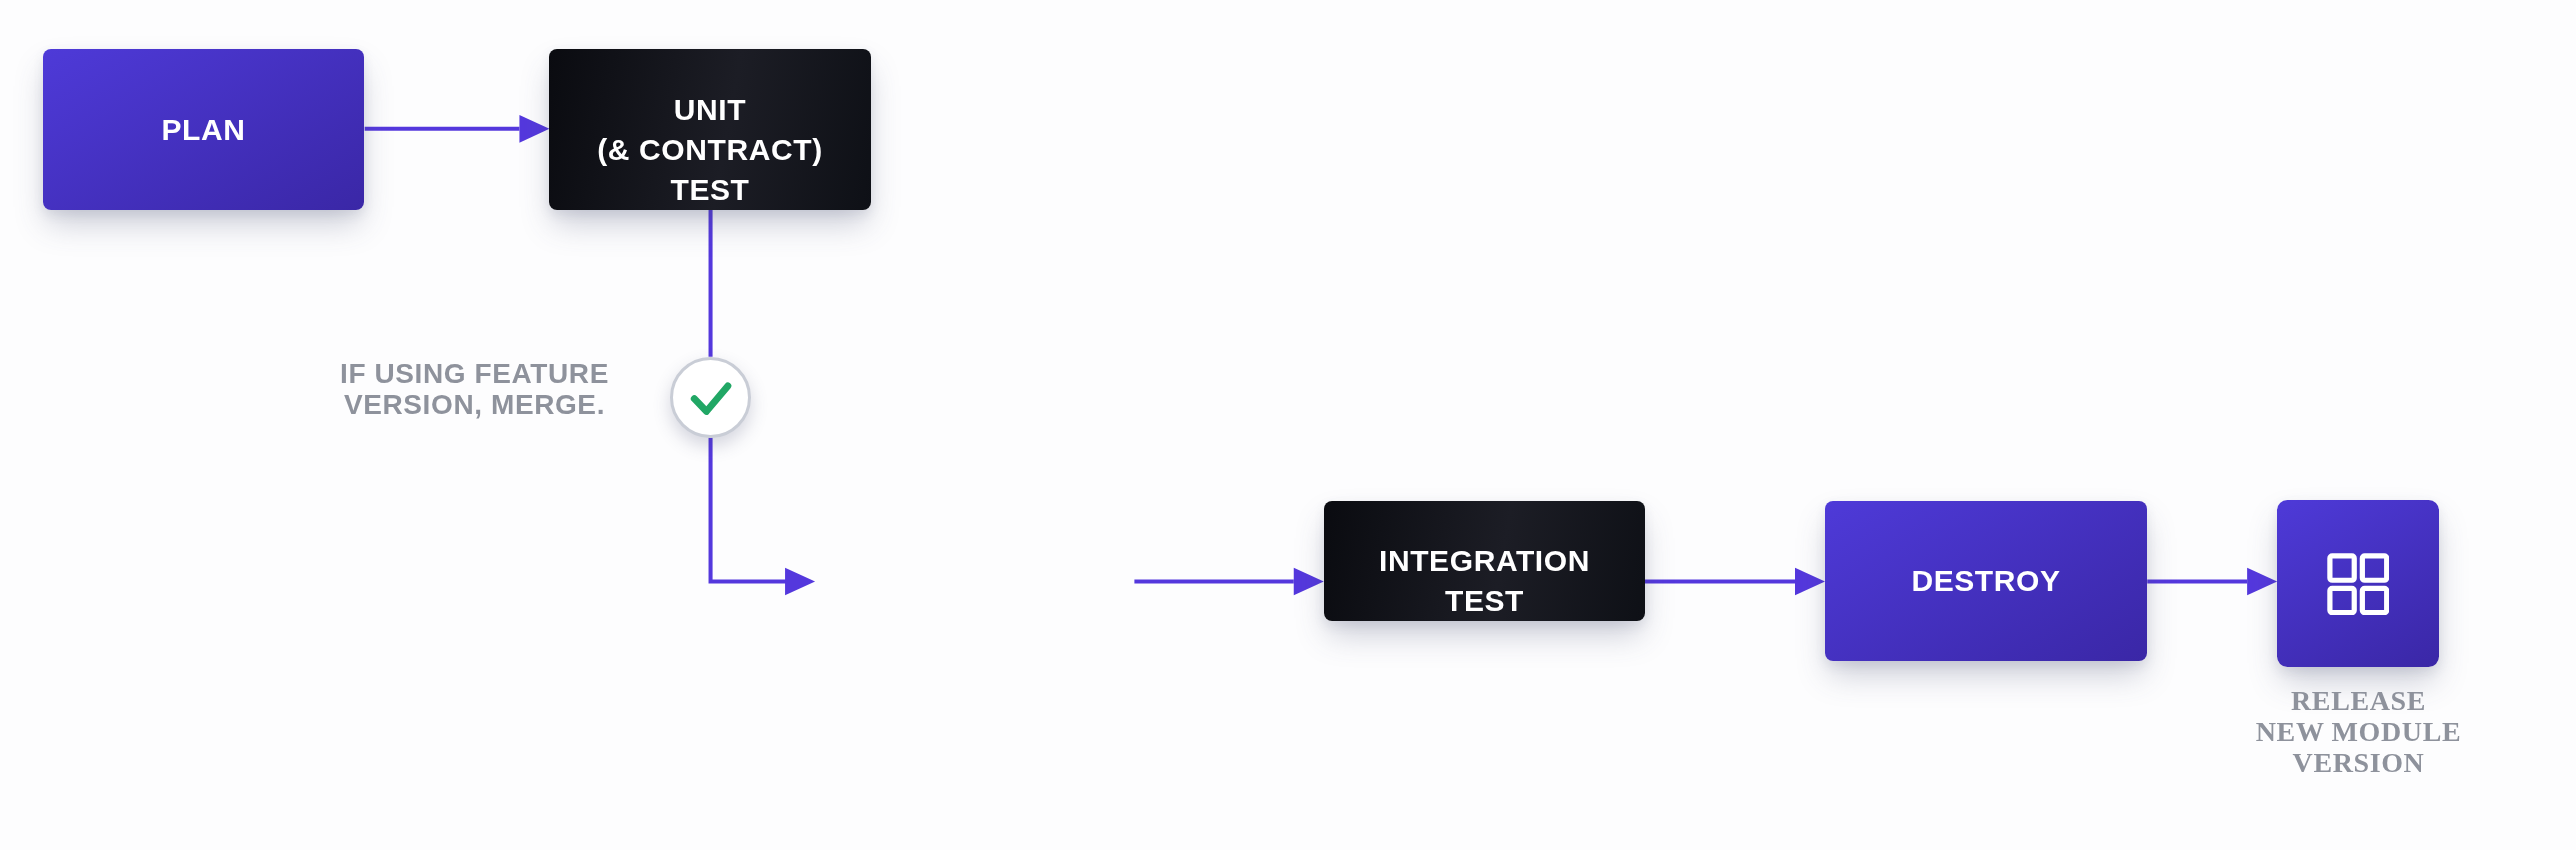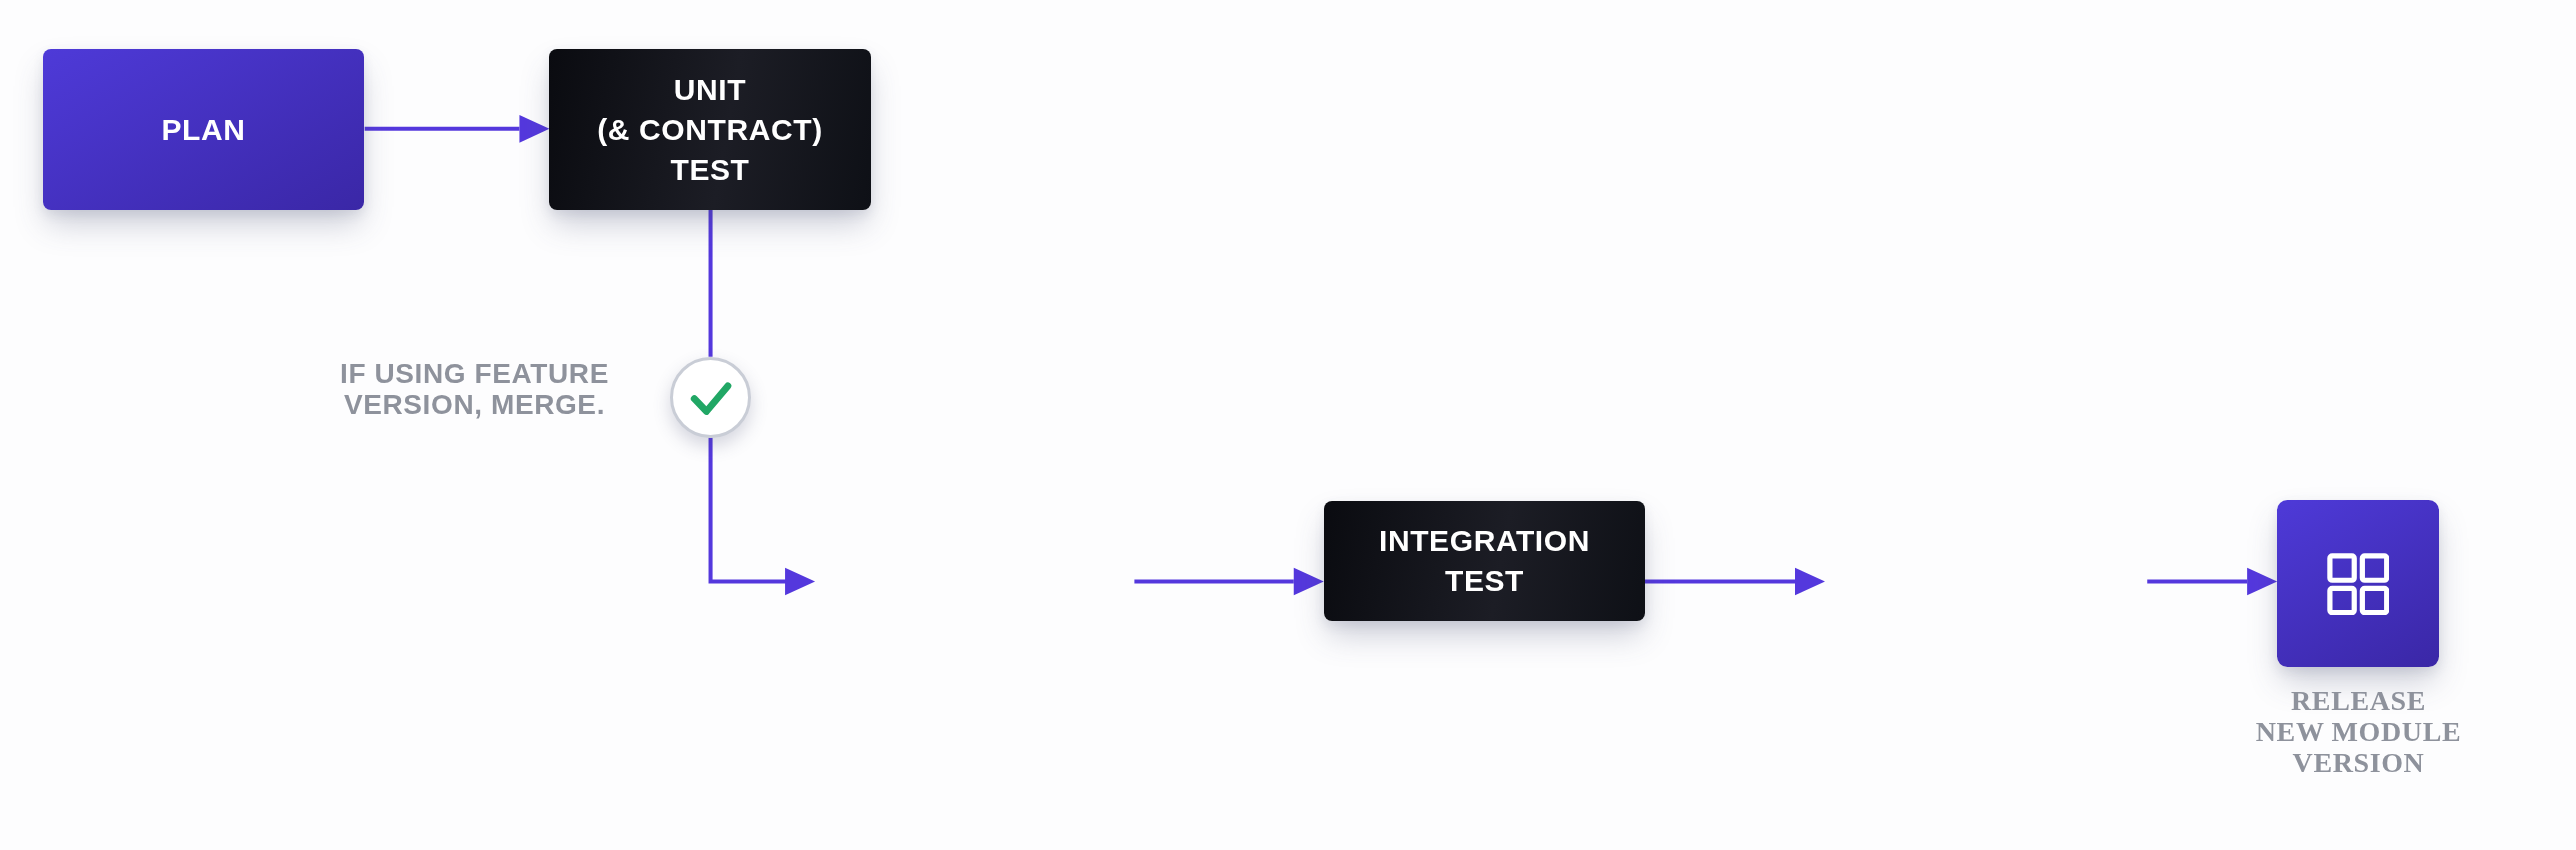--- a/index.html
+++ b/index.html
@@ -52,20 +52,21 @@
     letter-spacing: 0.6px;
     text-align: center;
     line-height: 40px;
     white-space: pre-line;
   }
   .node.purple {
     background: linear-gradient(150deg, var(--purple-box-top) 0%, var(--purple-box-bottom) 100%);
   }
   .node.dark {
     background: linear-gradient(100deg, var(--dark-box-bottom) 0%, var(--dark-box-top) 55%, #0e1016 100%);
+    align-items: flex-end;
   }
 
   #node-plan        { left:  43px; top:  49px; width: 321px; height: 161px; }
   #node-unit        { left: 549px; top:  49px; width: 322px; height: 161px; }
   #node-apply       { left: 815px; top: 501px; width: 319px; height: 160px; }
   #node-integration { left: 1324px; top: 501px; width: 321px; height: 120px; }
   #node-destroy     { left: 1825px; top: 501px; width: 322px; height: 160px; }
   #node-release     { left: 2277px; top: 500px; width: 162px; height: 167px; border-radius: 10.4px; }
 
   .check-badge {
@@ -162,20 +163,23 @@
 
   <div class="note">IF USING FEATURE
 VERSION, MERGE.</div>
 
 
   <div class="node dark" id="node-integration">
     <span class="label">INTEGRATION
 TEST</span>
   </div>
 
+  <div class="node purple" id="node-destroy">
+    <span class="label">DESTROY</span>
+  </div>
 
   <div class="node purple" id="node-release">
     <svg class="grid-icon" viewBox="0 0 107 107" xmlns="http://www.w3.org/2000/svg">
       <rect x="5" y="5" width="42" height="42" rx="4"></rect>
       <rect x="61" y="5" width="42" height="42" rx="4"></rect>
       <rect x="5" y="61" width="42" height="42" rx="4"></rect>
       <rect x="61" y="61" width="42" height="42" rx="4"></rect>
     </svg>
   </div>
 

